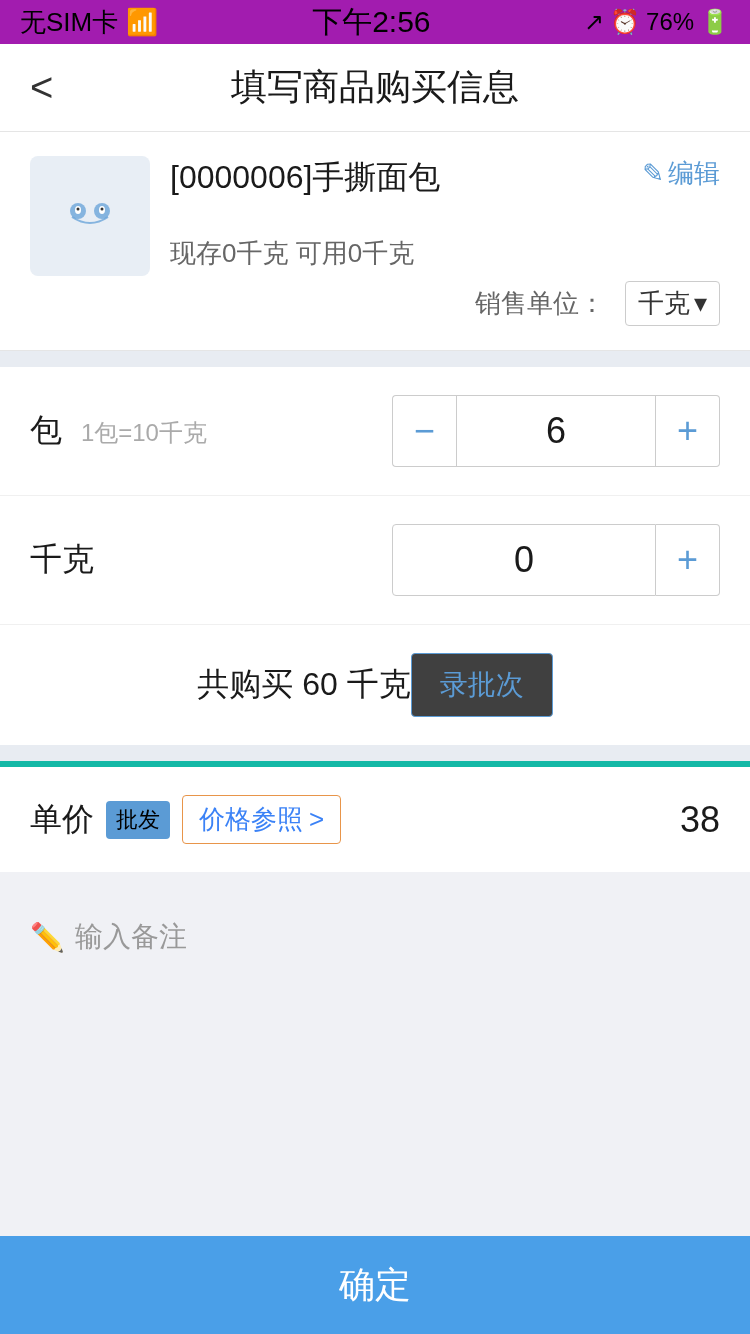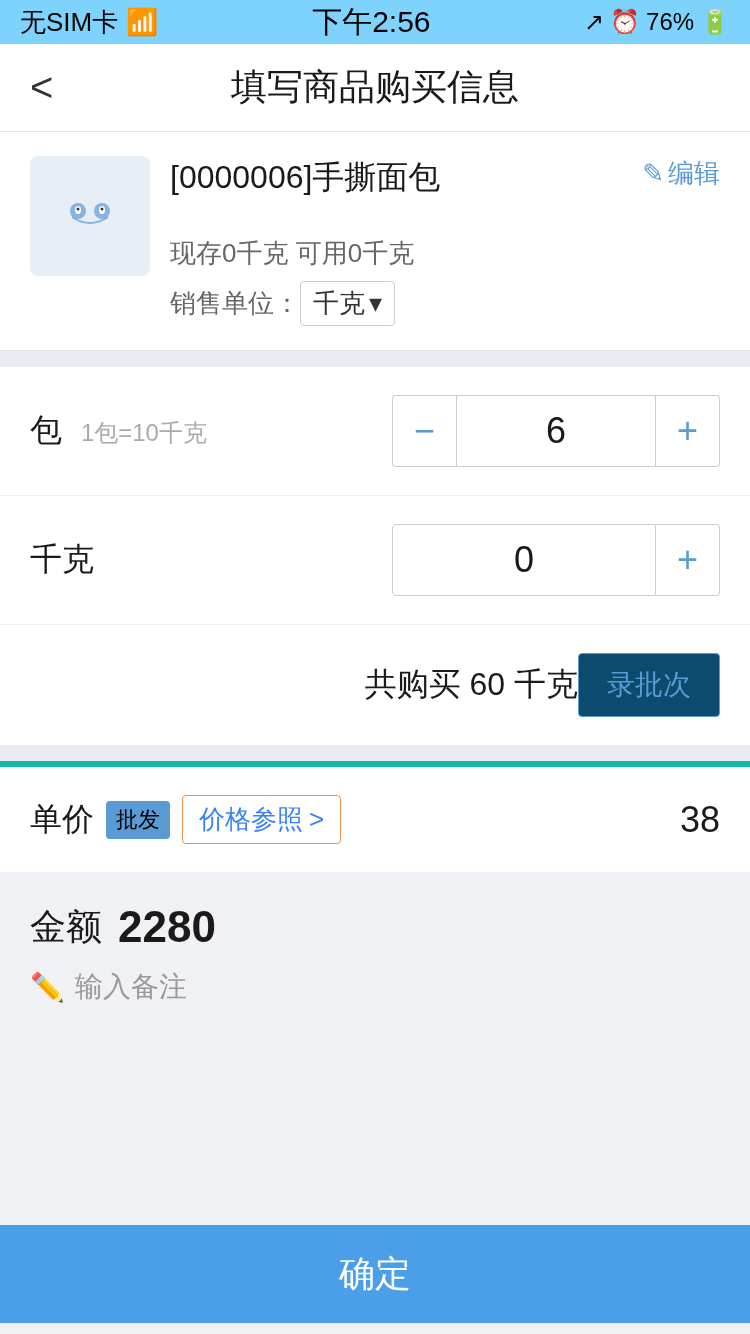--- a/index.html
+++ b/index.html
@@ -11,21 +11,21 @@
       background: #f0f1f5;
       font-size: 28px;
       position: relative;
       overflow-x: hidden;
     }
 
     
     .status-bar {
       width: 750px;
       height: 44px;
-      background: #7dd3fc;
+      background: #a21caf;
       display: flex;
       align-items: center;
       justify-content: space-between;
       padding: 0 20px;
       font-size: 26px;
       color: #000;
     }
     .status-left { display: flex; align-items: center; gap: 8px; }
     .status-center { font-size: 30px; font-weight: 500; }
     .status-right { display: flex; align-items: center; gap: 6px; font-size: 24px; }
@@ -69,21 +69,21 @@
       background: #e8eef5;
       border-radius: 8px;
       display: flex;
       align-items: center;
       justify-content: center;
       flex-shrink: 0;
     }
     .product-info { flex: 1; }
     .product-name { font-size: 32px; color: #1a1a1a; font-weight: 500; margin-bottom: 10px; }
     .product-stock { font-size: 26px; color: #666; margin-bottom: 10px; margin-top: 36px; }
-    .product-unit { font-size: 26px; color: #666; display: flex; align-items: center; gap: 0; }
+    .product-unit { font-size: 26px; color: #666; display: flex; align-items: center; gap: 20px; justify-content: flex-end; }
     .unit-selector {
       border: 1px solid #ccc;
       border-radius: 4px;
       padding: 4px 12px;
       font-size: 26px;
       color: #333;
       background: #fff;
       display: inline-flex;
       align-items: center;
       gap: 4px;
@@ -163,36 +163,36 @@
       outline: none;
       border-radius: 4px 0 0 4px;
     }
 
     
     .total-row {
       background: #fff;
       padding: 28px 30px;
       display: flex;
       align-items: center;
-      justify-content: flex-end;
+      justify-content: center;
     }
     .total-text {
       font-size: 32px;
       color: #1a1a1a;
     }
     .total-value {
       font-weight: bold;
     }
     .record-btn {
       border: 1px solid #5b9bd5;
       border-radius: 4px;
       padding: 12px 28px;
       font-size: 28px;
       color: #5b9bd5;
-      background: #0c4a6e;
+      background: #404040;
       cursor: pointer;
     }
 
     
     .price-section {
       background: #fff;
       padding: 28px 30px;
       border-top: 6px solid #14b8a6;
     }
     .price-row {
@@ -251,21 +251,21 @@
       align-items: center;
       gap: 10px;
       margin-top: 16px;
       font-size: 28px;
       color: #999;
     }
 
     
     .confirm-btn {
       position: fixed;
-      bottom: 11px;
+      bottom: 0;
       left: 0;
       width: 750px;
       height: 98px;
       background: #4a9fe8;
       color: #fff;
       font-size: 36px;
       display: flex;
       align-items: center;
       justify-content: center;
       cursor: pointer;
@@ -384,24 +384,20 @@
       <div class="price-ref-btn">
         <span>价格参照</span>
         <span>&gt;</span>
       </div>
     </div>
     <div class="price-value">38</div>
   </div>
 </div>
 
 <div class="amount-section">
-  <div class="amount-row">
-    <span class="amount-label">金额</span>
-    <span class="amount-value">2280</span>
-  </div>
   <div class="remark-row">
     <span>✏️</span>
     <span>输入备注</span>
   </div>
 </div>
 
 <div class="empty-area"></div>
 
 <button class="confirm-btn">确定</button>
 

